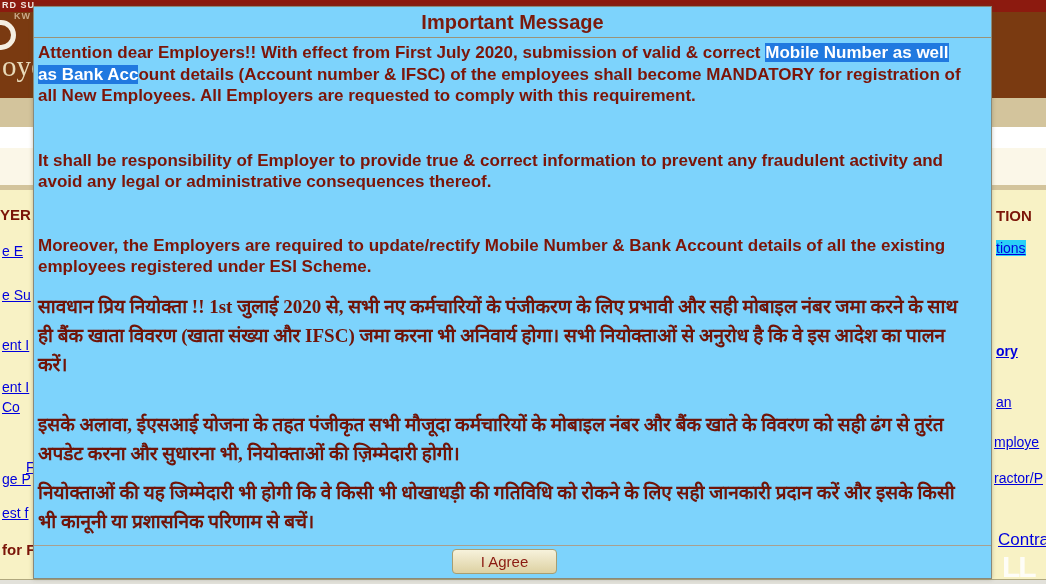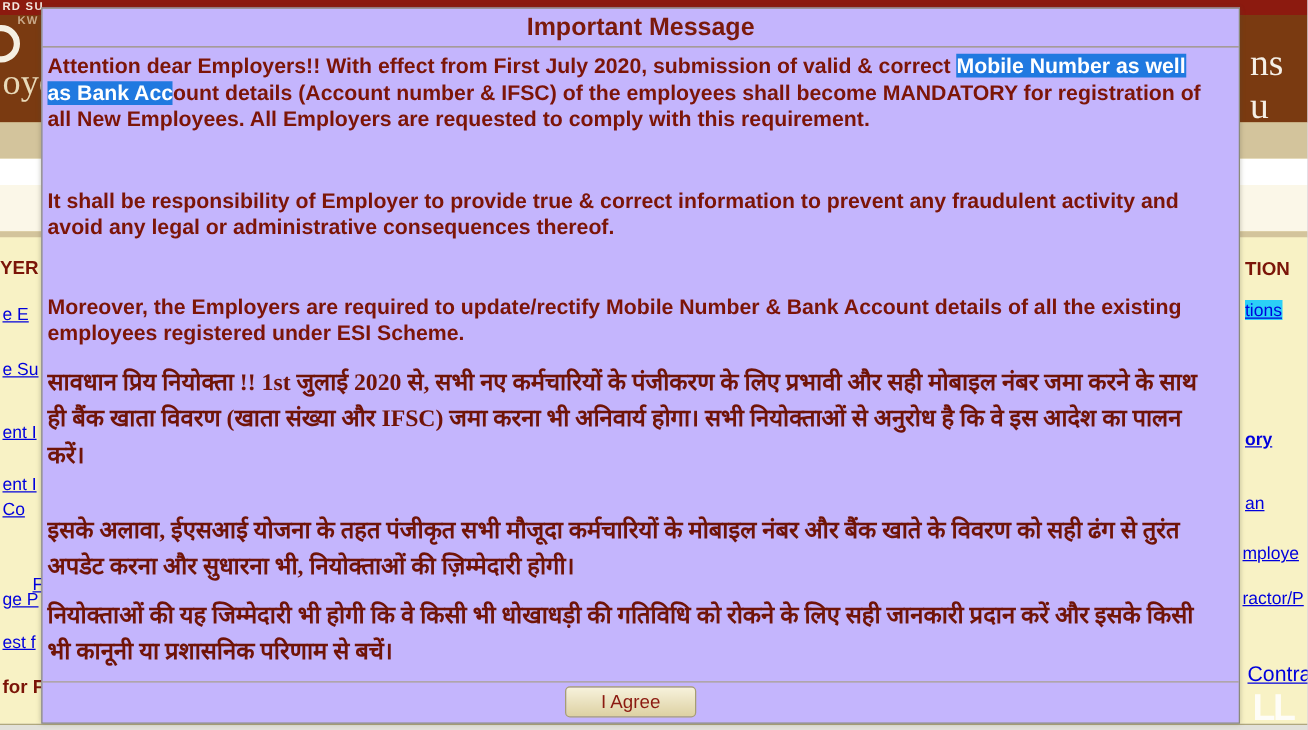--- a/index.html
+++ b/index.html
@@ -29,21 +29,21 @@
   .frag-heading { font-weight:bold; color:#7b1508; font-size:15px; }
   .frag-link { color:#0000dd; text-decoration:underline; cursor:pointer; }
   .frag-link-hl { background:#2bd0f7; }
   .frag-dark { font-weight:bold; color:#7b1508; font-size:15px; }
   .frag-big { font-size:17px; }
   .wm-br { position:absolute; left:1002px; top:550px; color:rgba(255,255,255,0.85); font-weight:bold; font-size:30px; letter-spacing:-2px; }
 
   
   .modal {
     position:absolute; left:33px; top:6px; width:959px; height:573px;
-    background:#c4b5fd; border:1px solid #8a8a7a; z-index:10;
+    background:#7dd3fc; border:1px solid #8a8a7a; z-index:10;
     box-shadow: 0 0 4px rgba(80,80,60,0.35);
   }
   .modal-title {
     text-align:center; font-size:20px; font-weight:bold; color:#7b1a0c;
     padding:4px 0 3px 0; border-bottom:1px solid #9b9378;
   }
   .modal-body { padding:0 22px 0 4px; }
   .p-en { font-size:17px; font-weight:bold; color:#7c1508; line-height:21.5px; }
   .p-hi { font-size:19px; font-weight:bold; color:#701408; line-height:29px; font-family:"Liberation Serif", serif; }
   .p1 { margin-top:4px; }
@@ -69,21 +69,20 @@
 <body>
 
 <div class="bg-top-maroon">
   <span class="wm wm1">RD SU</span>
 </div>
 
 <div class="bg-brown">
   <span class="wm wm2">KW A</span>
   <span class="logo-arc"></span>
   <span class="banner-frag-left">oye</span>
-  <span class="banner-frag-right">ns u</span>
 </div>
 
 <div class="bg-tan"></div>
 <div class="bg-white-row"></div>
 <div class="bg-cream-row"></div>
 <div class="bg-tan-line"></div>
 <div class="bg-content"></div>
 
 <span class="frag frag-heading" style="left:0; top:206px;">YER</span>
 <span class="frag frag-link" style="left:2px; top:243px;">e E</span>

